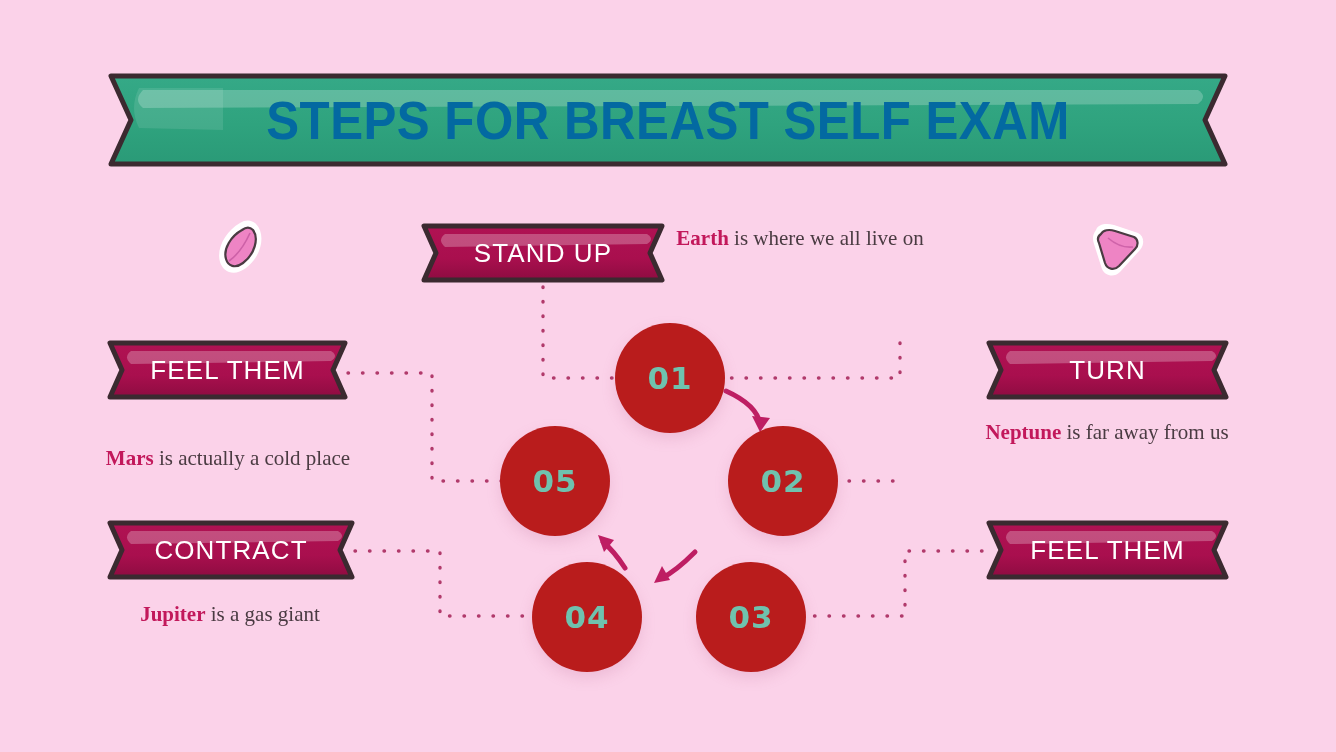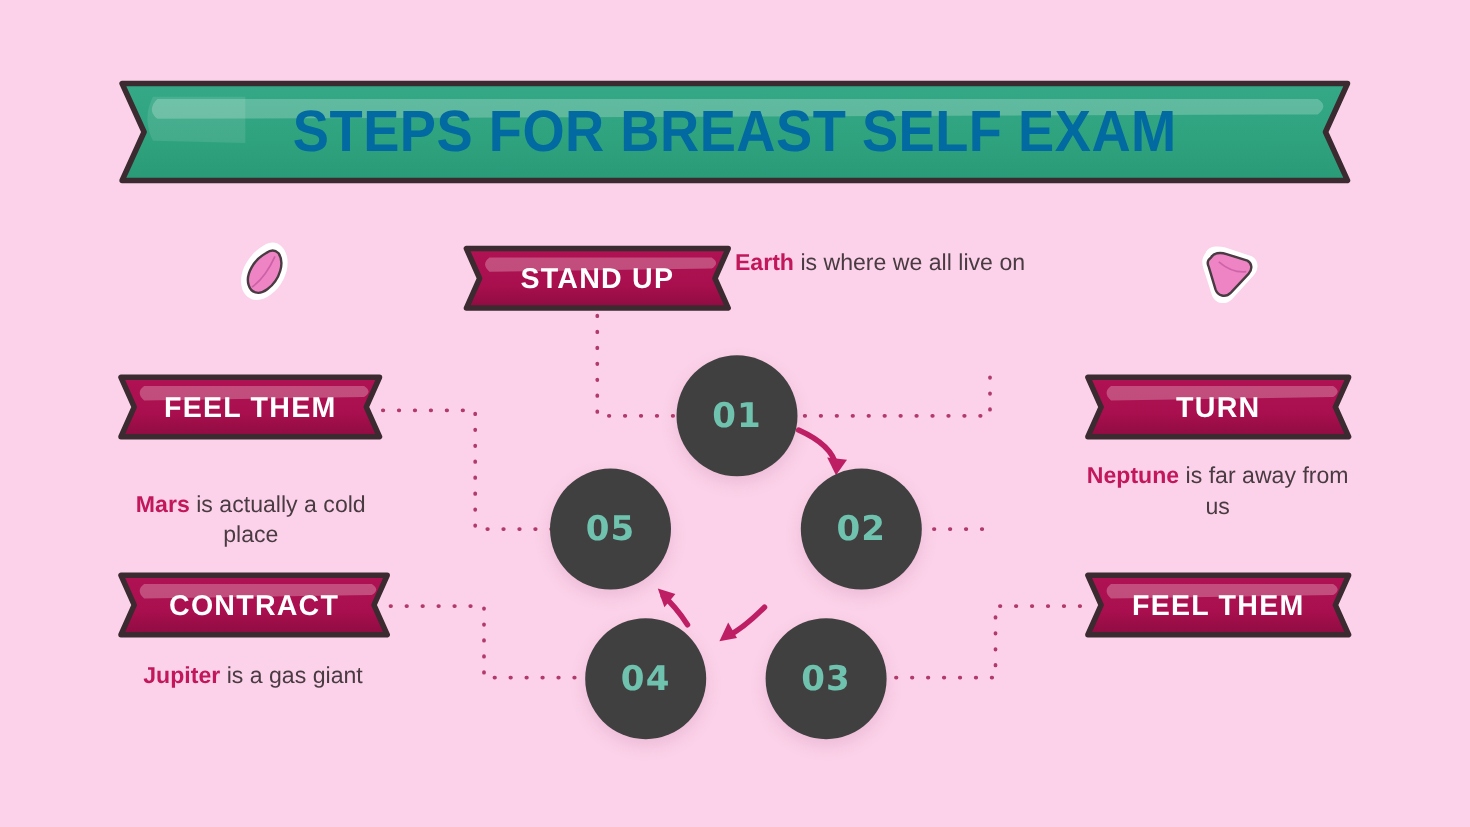--- a/index.html
+++ b/index.html
@@ -65,46 +65,46 @@
     width: 100%; height: 100%;
     overflow: visible;
   }
   .chip-label {
     position: absolute;
     left: 0; right: 0;
     top: 50%;
     transform: translateY(-50%);
     text-align: center;
     color: #FFFFFF;
-    font-weight: bold;
+    font-weight: normal;
     font-size: 26px;
     letter-spacing: 1.1px;
     line-height: 1;
     white-space: nowrap;
   }
 
   
   .caption {
     position: absolute;
     text-align: center;
     color: #4A3B42;
     font-size: 21px;
     line-height: 1.33;
-    font-family: Liberation Sans, sans-serif;
+    font-family: Liberation Serif, serif;
   }
   .caption b {
     color: #C2185B;
     font-weight: bold;
   }
 
   
   .circle {
     position: absolute;
     border-radius: 50%;
-    background: #404040;
+    background: #b91c1c;
     box-shadow: 0 6px 14px rgba(190, 110, 150, 0.22);
     display: flex;
     align-items: center;
     justify-content: center;
     color: #6FC2AE;
     font-weight: bold;
     font-size: 31px;
     letter-spacing: 1px;
     font-family: "DejaVu Sans", sans-serif;
   }

